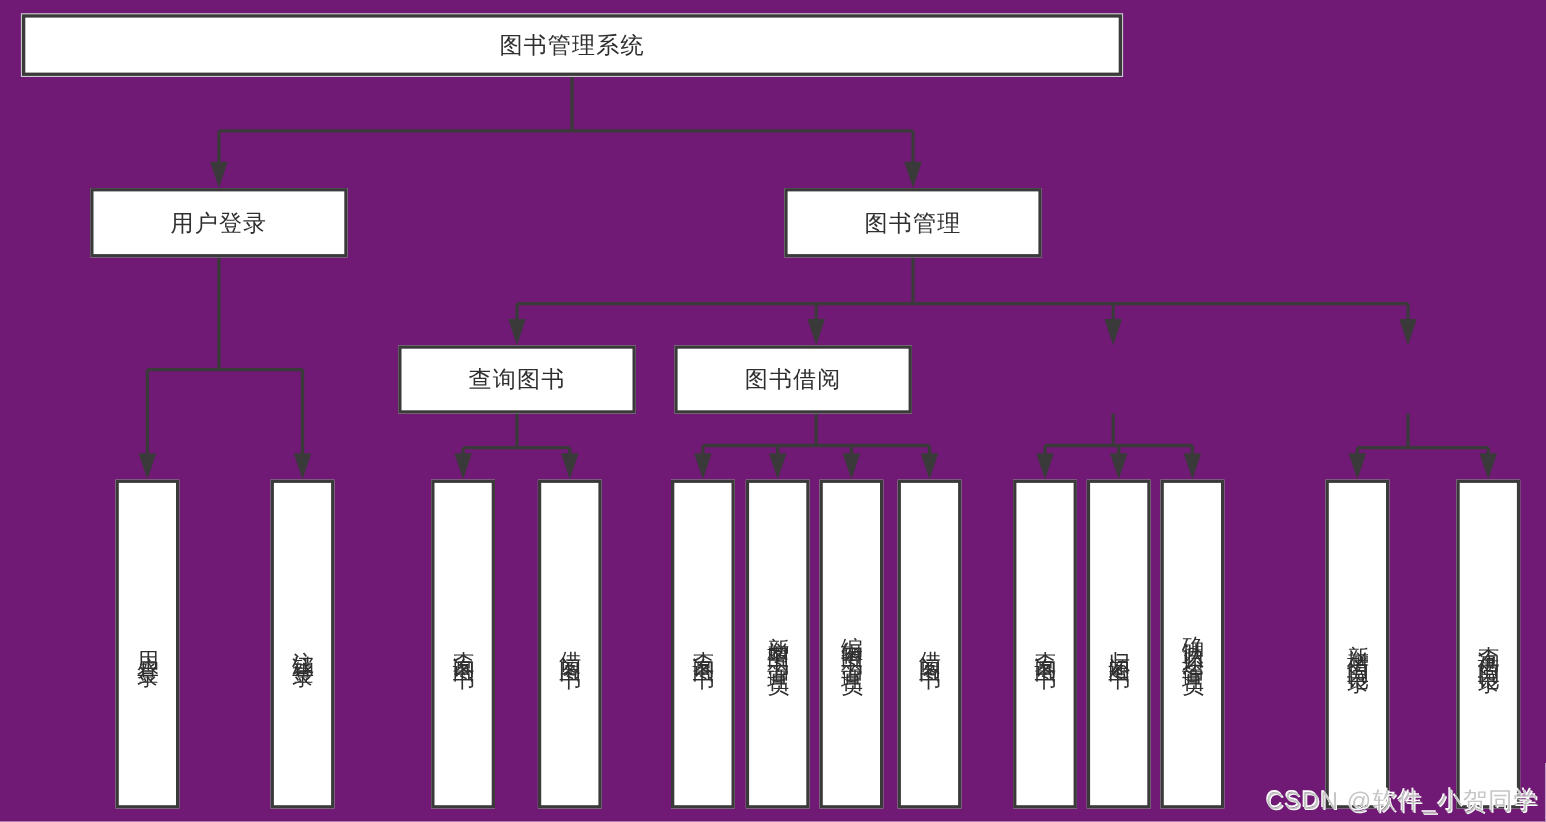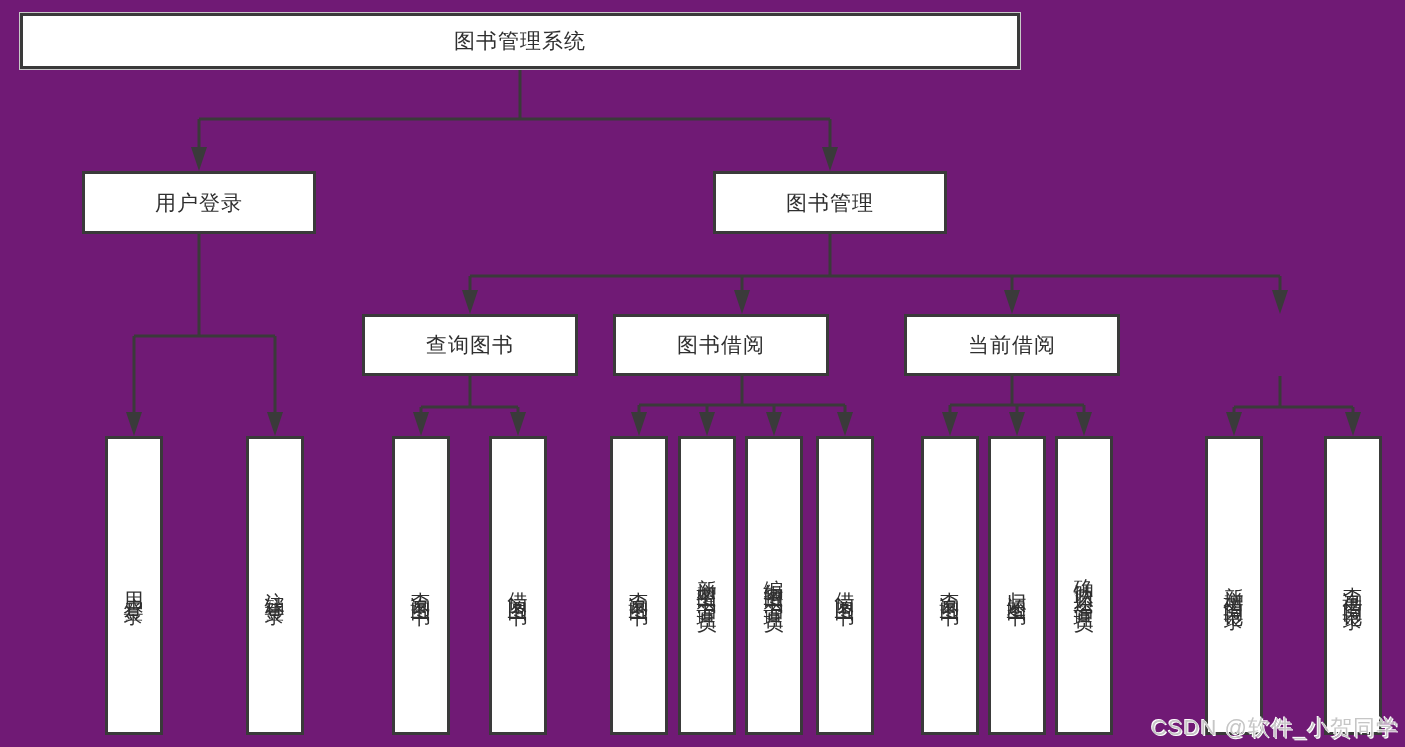--- a/index.html
+++ b/index.html
@@ -128,23 +128,20 @@
   <div class="node l2" style="left:713px">
     <span>图书管理</span>
   </div>
 
   <div class="node l3" style="left:362px">
     <span>查询图书</span>
   </div>
   <div class="node l3" style="left:613px">
     <span>图书借阅</span>
   </div>
-  <div class="node l3" style="left:904px">
-    <span>当前借阅</span>
-  </div>
 
   <div class="node leaf" style="left:105px">
     <span class="vtext">用户登录</span>
   </div>
   <div class="node leaf" style="left:246px">
     <span class="vtext">注销登录</span>
   </div>
 
   <div class="node leaf" style="left:392px">
     <span class="vtext">查询图书</span>

